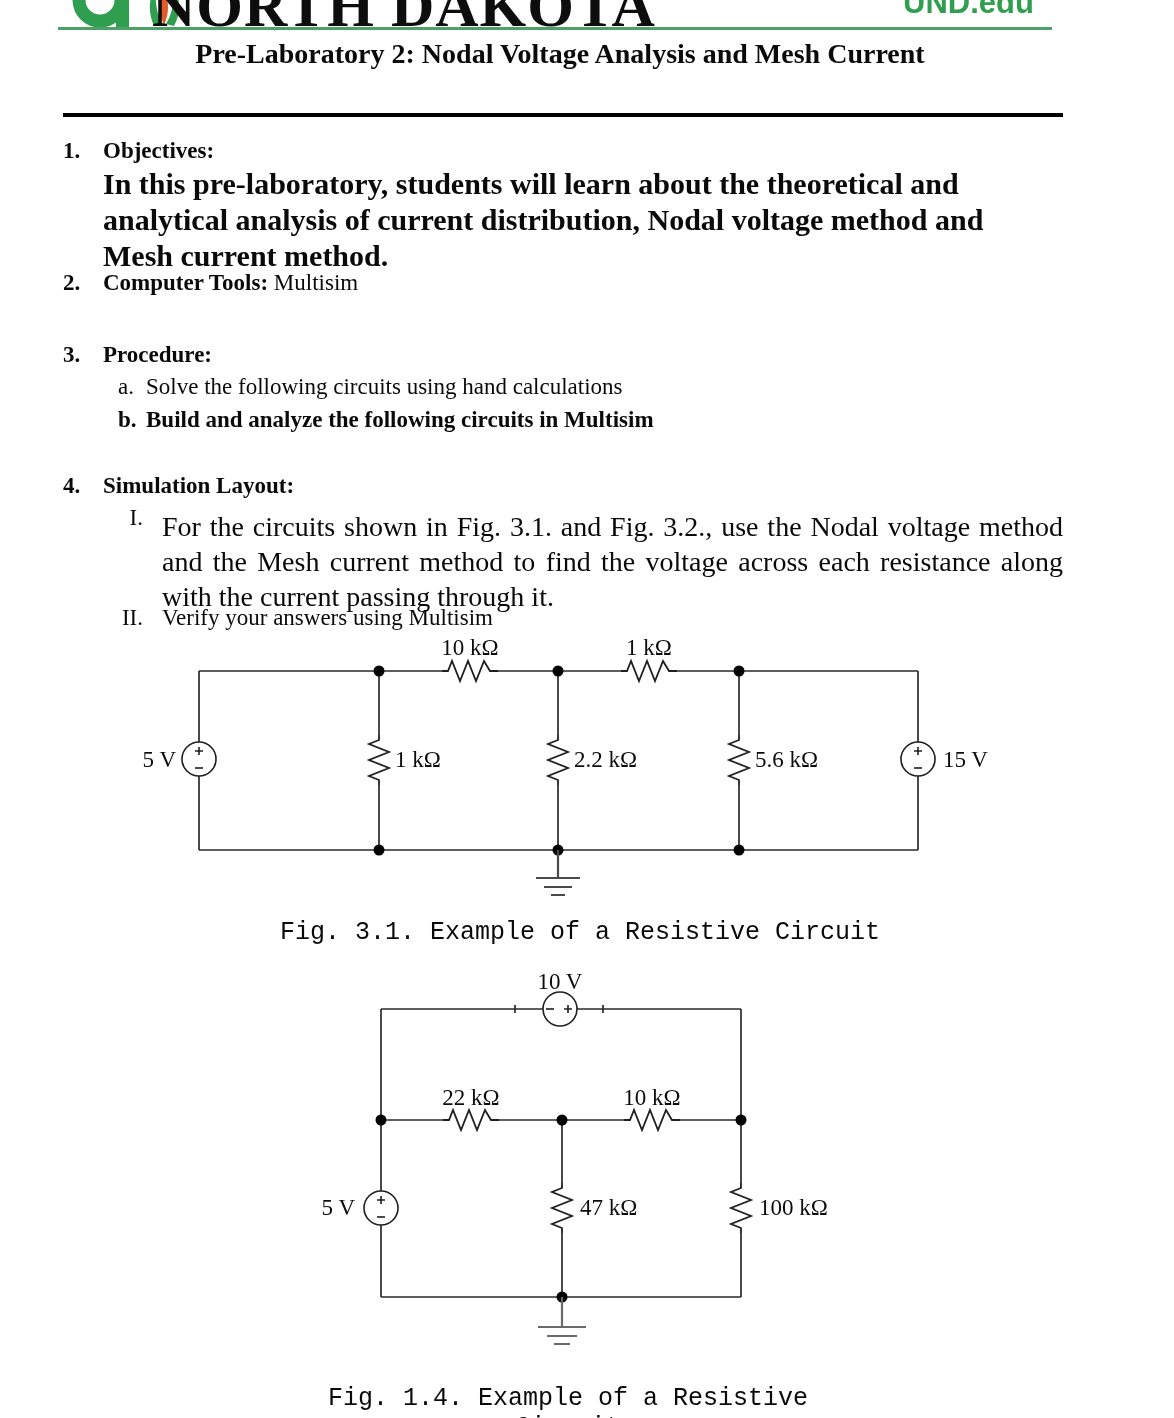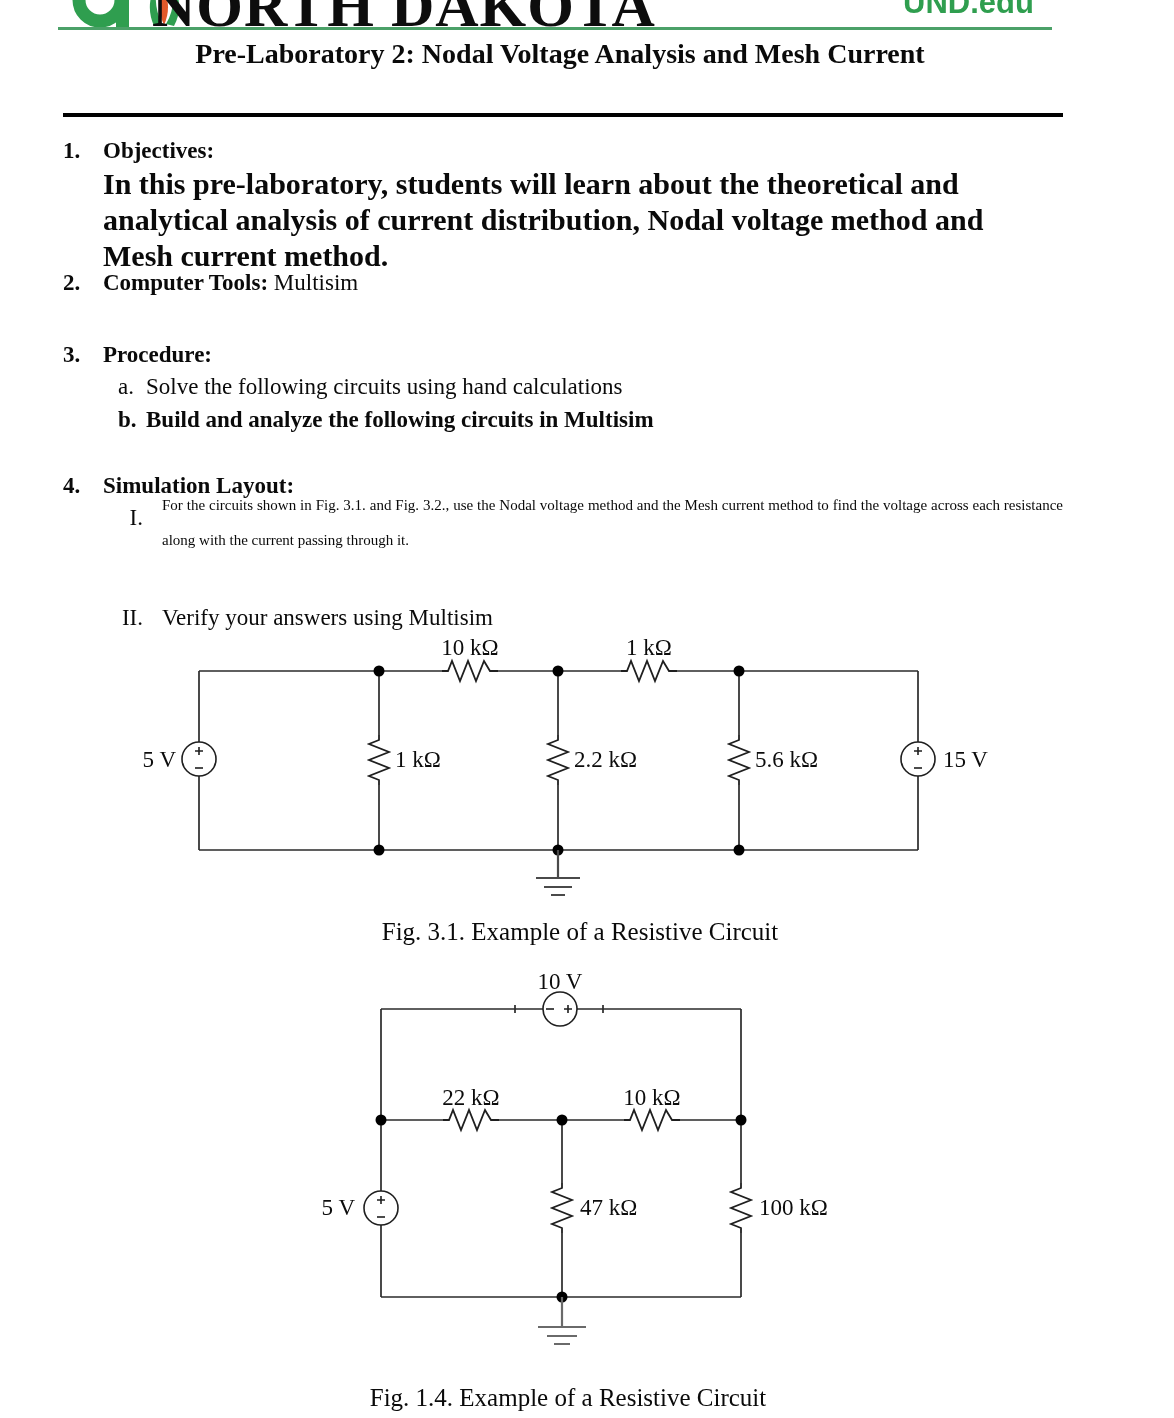--- a/index.html
+++ b/index.html
@@ -19,22 +19,22 @@
   
   #title{left:60px;top:34px;width:1000px;text-align:center;font-weight:bold;
     font-size:28px;line-height:39px;}
   
   .sect{font-size:23px;line-height:30px;white-space:nowrap;}
   .num{display:inline-block;width:40px;font-weight:bold;}
   .head{font-weight:bold;}
   .para{font-size:30px;line-height:36px;font-weight:bold;}
   .ab{display:inline-block;width:28px;}
   .roman{font-size:23px;line-height:30px;text-align:right;}
-  #s4p1{left:162px;top:488px;width:901px;font-size:15px;line-height:35px;text-align:justify;}
-  .caption{font-size:25px;text-align:center;}
+  #s4p1{left:162px;top:509px;width:901px;font-size:28px;line-height:35px;text-align:justify;}
+  .caption{font-size:25px;text-align:center;font-family:Liberation Mono, monospace;}
   svg text{font-family:"Liberation Serif",serif;font-size:23px;fill:#0c0c0c;}
   .wire{stroke:#2b2b2b;stroke-width:1.7;fill:none;}
   .zig{stroke:#1f1f1f;stroke-width:1.8;fill:none;stroke-linejoin:miter;}
   .src{stroke:#1f1f1f;stroke-width:1.6;fill:none;}
   .pol{stroke:#1f1f1f;stroke-width:1.6;fill:none;}
   .node{fill:#000;stroke:none;}
 </style>
 </head>
 <body>
 

